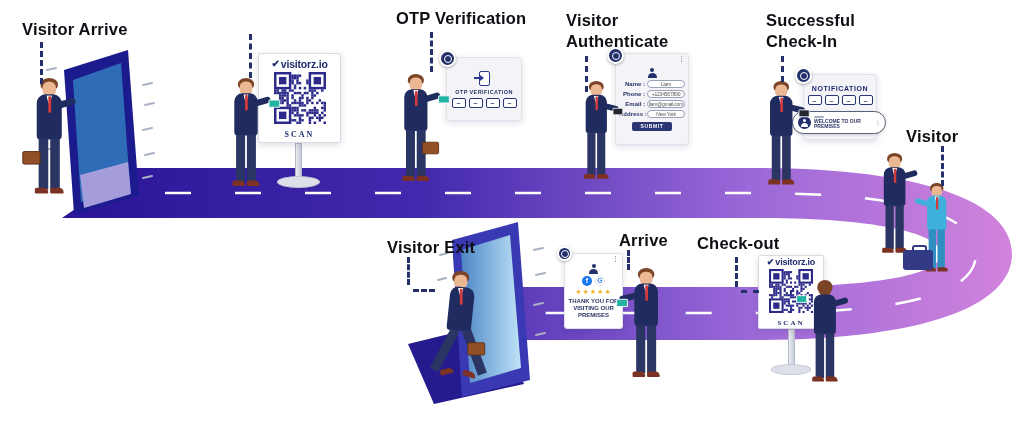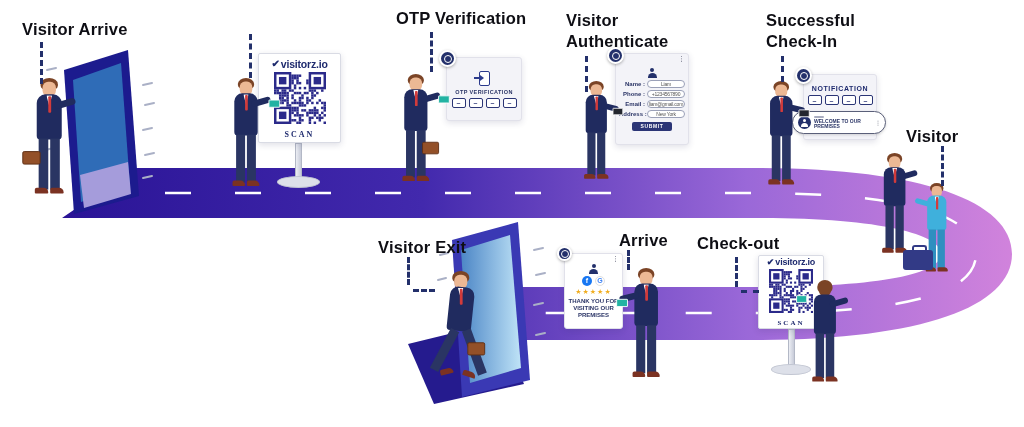--- a/index.html
+++ b/index.html
@@ -694,21 +694,21 @@
   <div class="step-label" style="left:396px;top:8px">OTP Verification</div>
   <div class="step-label" style="left:566px;top:10px">
     <div>Visitor</div>
     <div>Authenticate</div>
   </div>
   <div class="step-label" style="left:766px;top:10px">
     <div>Successful</div>
     <div>Check-In</div>
   </div>
   <div class="step-label" style="left:906px;top:126px">Visitor</div>
-  <div class="step-label" style="left:378px;top:237px">Visitor Exit</div>
+  <div class="step-label" style="left:387px;top:237px">Visitor Exit</div>
   <div class="step-label" style="left:619px;top:230px">Arrive</div>
   <div class="step-label" style="left:697px;top:233px">Check-out</div>
 
   <div class="vdash" style="left:40px;top:42px;height:42px"></div>
   <div class="vdash" style="left:249px;top:34px;height:44px"></div>
   <div class="vdash" style="left:430px;top:32px;height:40px"></div>
   <div class="vdash" style="left:585px;top:56px;height:36px"></div>
   <div class="vdash" style="left:781px;top:56px;height:26px"></div>
   <div class="vdash" style="left:941px;top:146px;height:40px"></div>
   <div class="vdash" style="left:407px;top:257px;height:28px"></div>

